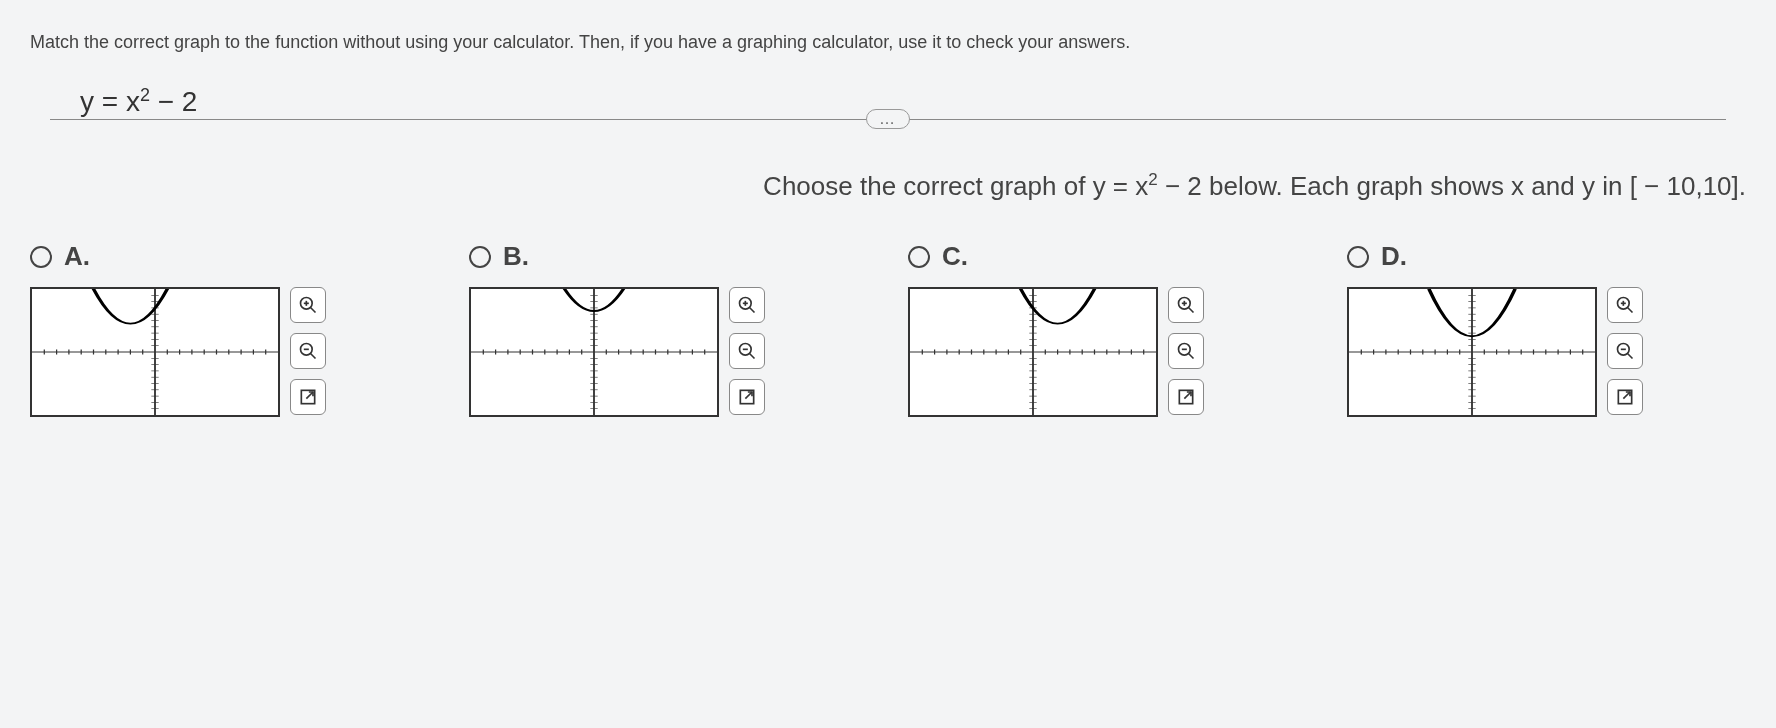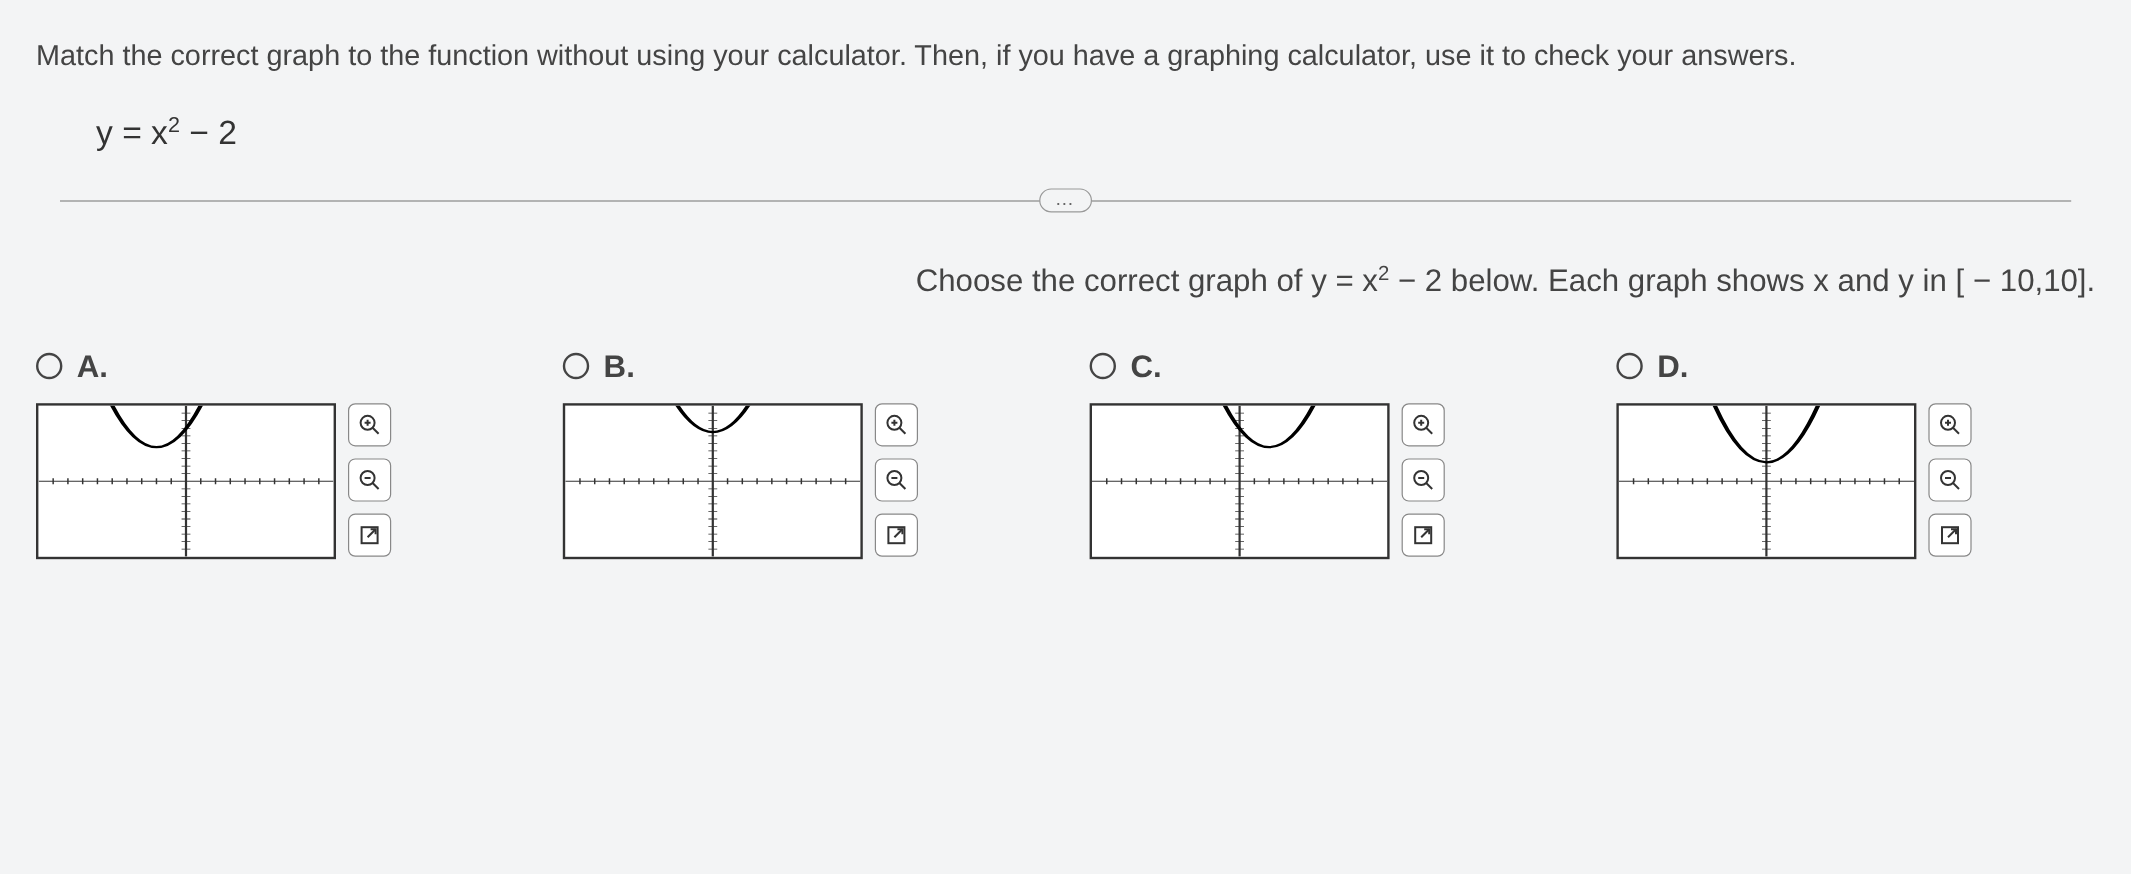--- a/index.html
+++ b/index.html
@@ -9,30 +9,29 @@
   font-family: Arial, Helvetica, sans-serif;
   background: #f3f4f5;
   color: #333;
   position: relative;
   overflow: hidden;
 }
 .question {
   padding: 30px 30px 0 30px;
 }
 .instruction {
-  font-size: 24px;
+  font-size: 18px;
   color: #444;
   line-height: 1.4;
   margin-bottom: 30px;
 }
 .equation {
   font-size: 28px;
   color: #333;
   margin-left: 50px;
-  margin-bottom: 40px;
 }
 .equation sup { font-size: 18px; vertical-align: super; }
 .divider {
   position: relative;
   height: 1px;
   background: #888;
   margin: 0 50px 50px 50px;
 }
 .ellipsis-pill {
   position: absolute;

